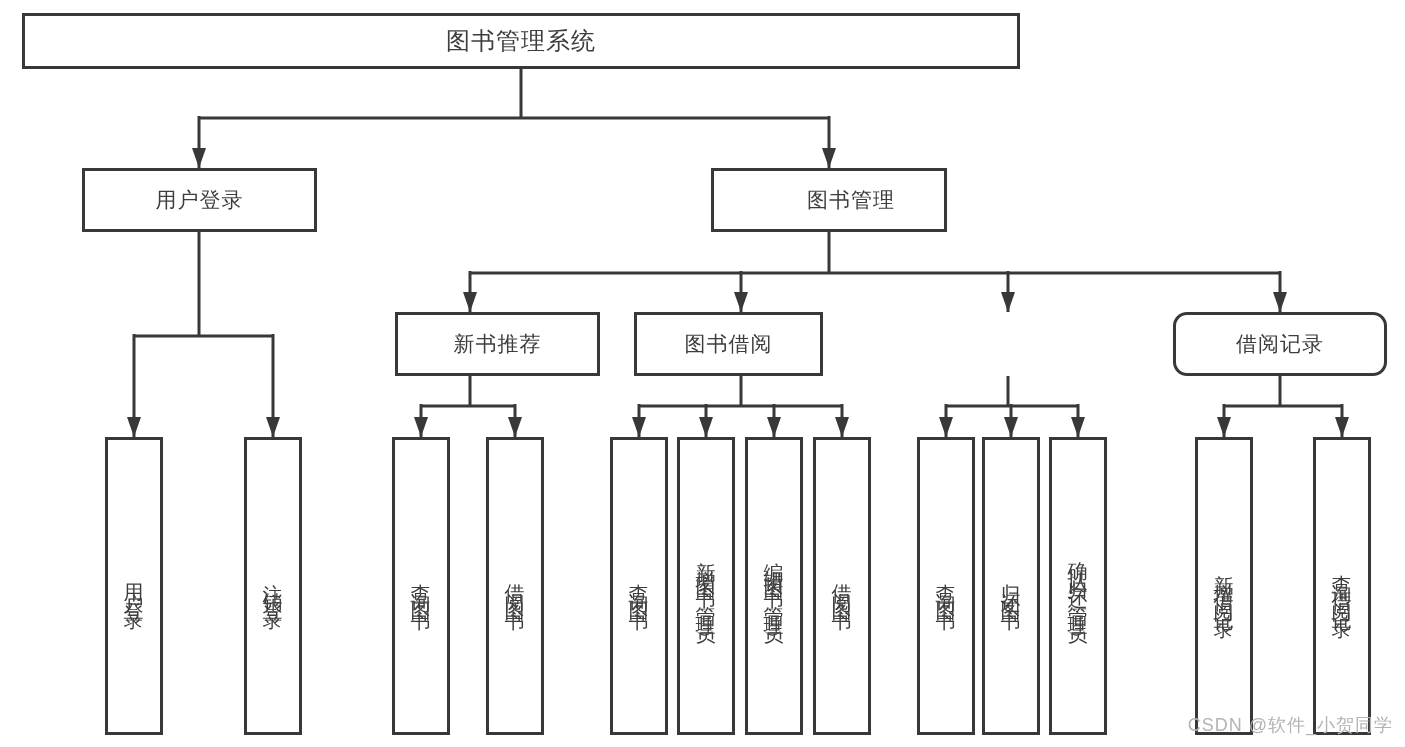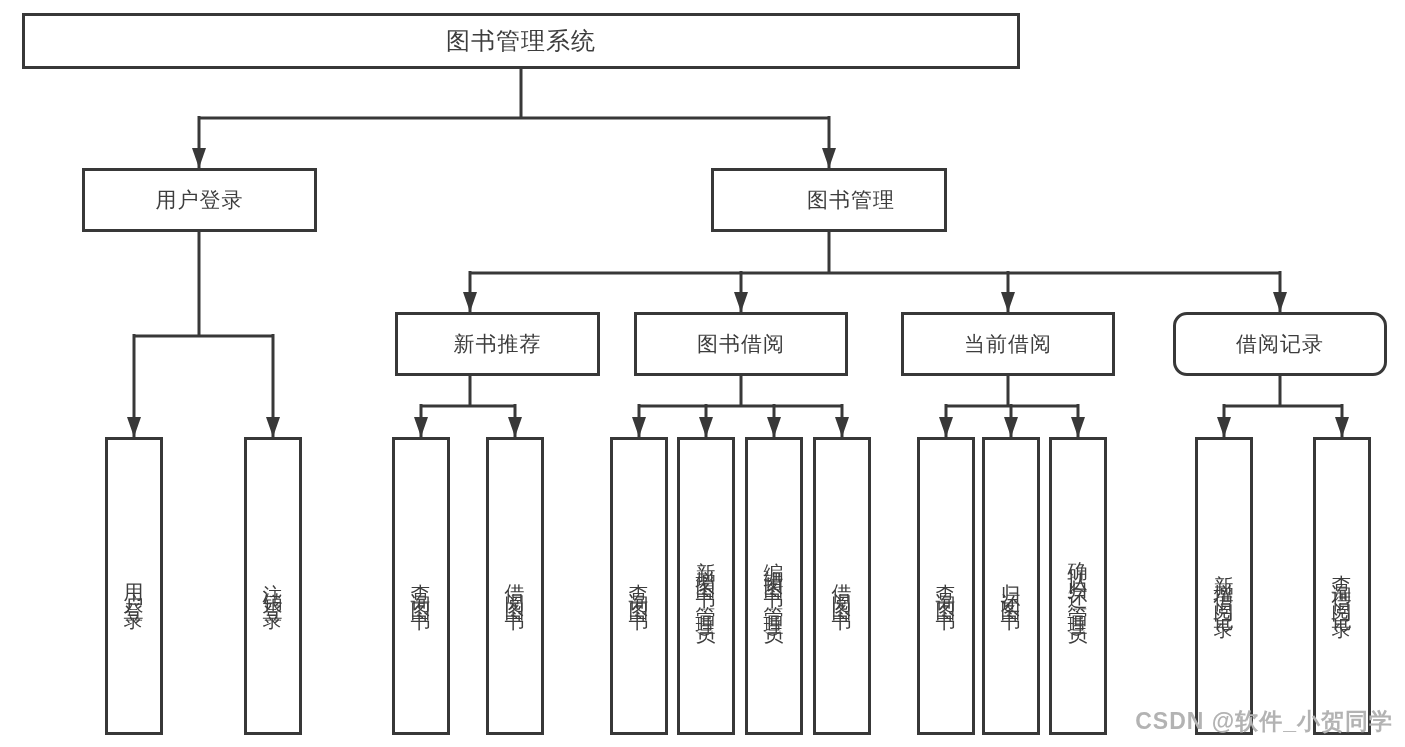--- a/index.html
+++ b/index.html
@@ -38,24 +38,23 @@
     top:437px;width:58px;height:298px;
     writing-mode:vertical-rl;
     text-orientation:mixed;
     font-size:20px;
     line-height:1;
     letter-spacing:9px;
   }
   .watermark{
     position:absolute;
     right:12px;bottom:10px;
-    font-size:23px;
+    font-size:18px;
     letter-spacing:1px;
     color:var(--watermark);
-    font-weight:bold;
   }
 </style>
 </head>
 <body>
 
 <div class="canvas">
 
   <svg class="connectors" viewBox="0 0 1405 747" xmlns="http://www.w3.org/2000/svg">
     <defs>
       <marker id="arw" markerUnits="userSpaceOnUse" markerWidth="21" markerHeight="15" refX="20" refY="7" orient="auto">
@@ -110,22 +109,21 @@
       <line class="ar" x1="1342" y1="404" x2="1342" y2="437" marker-end="url(#arw)"></line>
     </g>
   </svg>
 
   <div class="box root-box">图书管理系统</div>
 
   <div class="box lvl2" style="left:82px;width:235px;">用户登录</div>
   <div class="box lvl2" style="left:711px;width:236px;padding-left:44px;">图书管理</div>
 
   <div class="box lvl3" style="left:363px;width:205px;margin-left:32px;">新书推荐</div>
-  <div class="box lvl3" style="left:634px;width:214px;">图书借阅</div>
-  <div class="box lvl3" style="left:901px;width:214px;">当前借阅</div>
+  <div class="box lvl3" style="left:634px;width:189px;">图书借阅</div>
   <div class="box lvl3" style="left:1173px;width:214px;border-radius:14px;">借阅记录</div>
 
   <div class="box leaf" style="left:105px;">用户登录</div>
   <div class="box leaf" style="left:244px;">注销登录</div>
 
   <div class="box leaf" style="left:392px;">查询图书</div>
   <div class="box leaf" style="left:486px;">借阅图书</div>
 
   <div class="box leaf" style="left:610px;">查询图书</div>
   <div class="box leaf" style="left:677px;">新增图书（管理员）</div>

